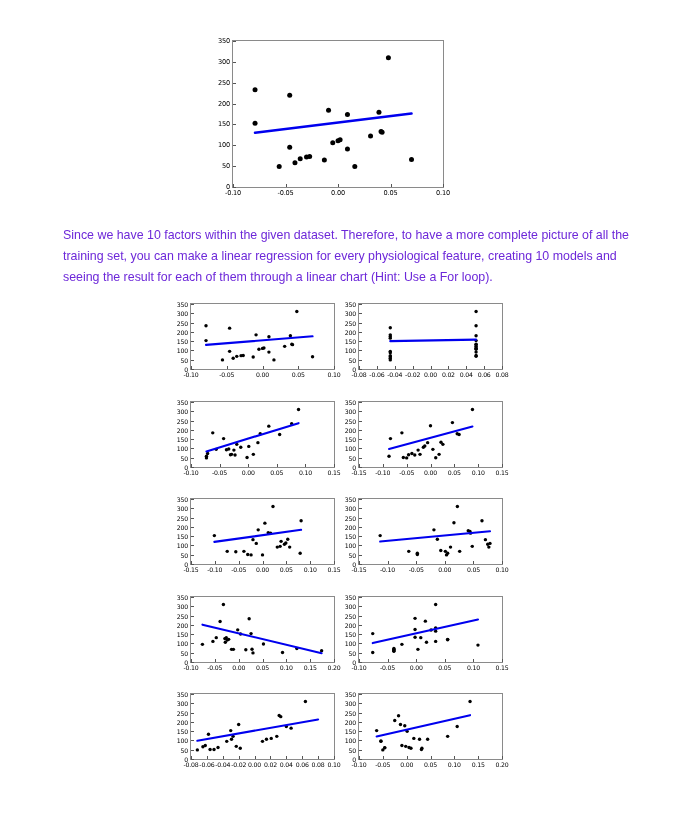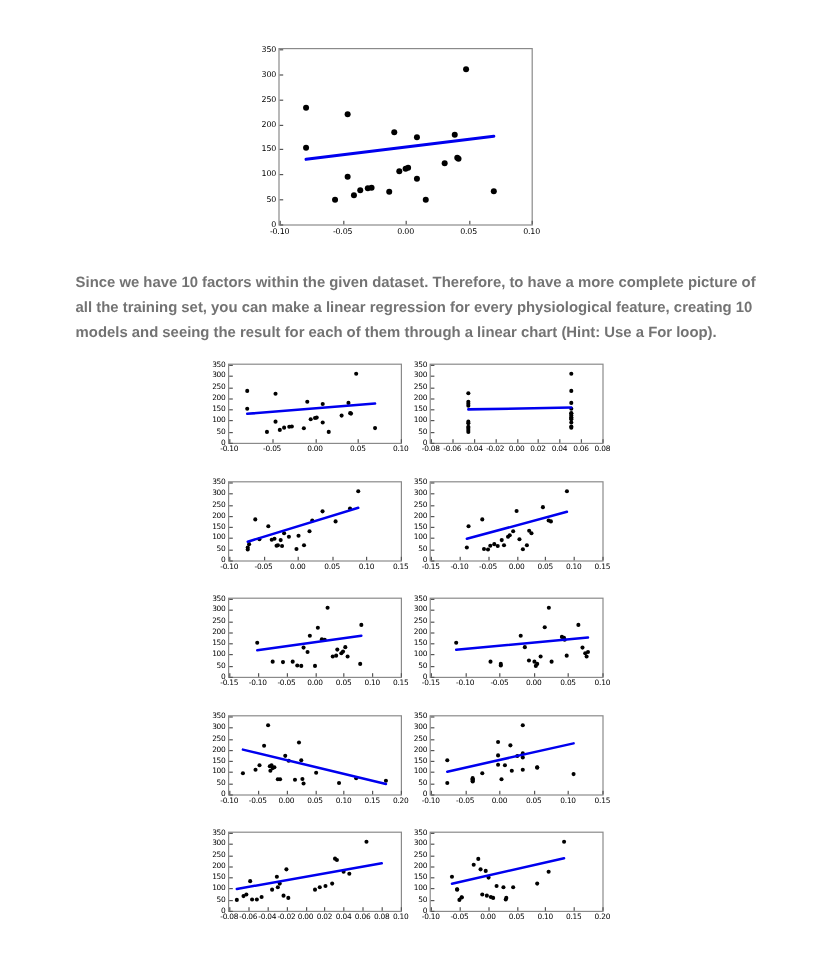--- a/index.html
+++ b/index.html
@@ -12,23 +12,22 @@
     position:relative;
   }
   .doc{position:relative;width:694px;height:815px;}
 
   
   .para{
     position:absolute;
     left:63px; top:213px; width:570px;
     font-size:12.4px;
     line-height:21px;
-    color:#737373;
+    color:#6d28d9;
     text-align:left;
-    font-weight:bold;
   }
 
   
   .chart{position:absolute;}
   .plotbox{
     position:absolute;
     box-sizing:border-box;
     border:1px solid #8a8a8a;
     background:#ffffff;
     overflow:visible;

